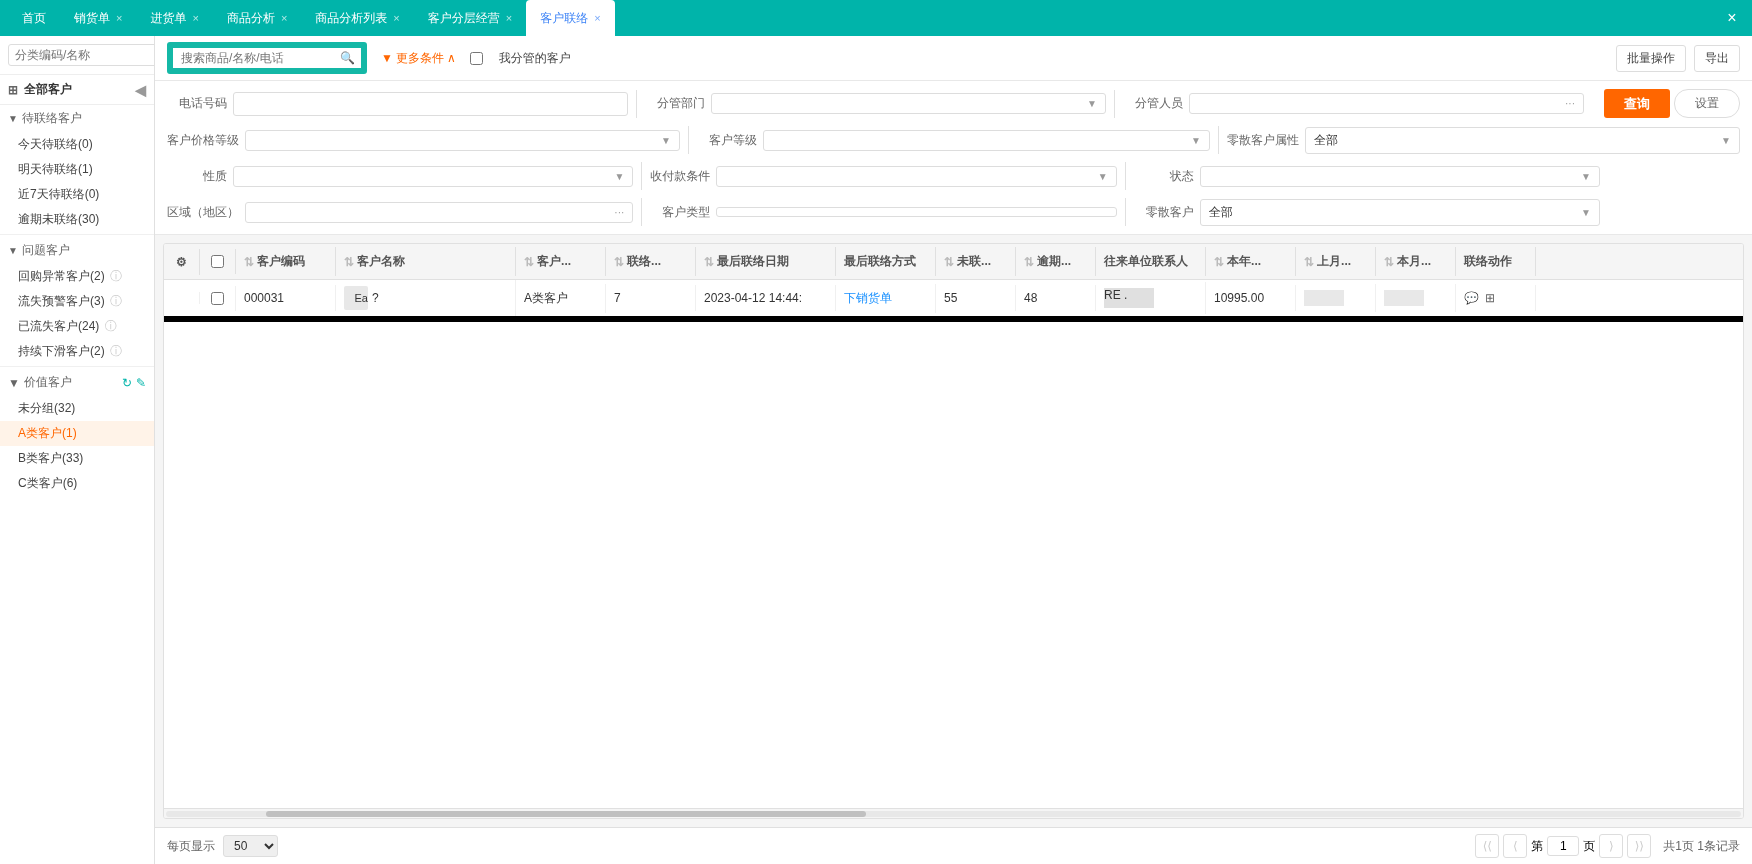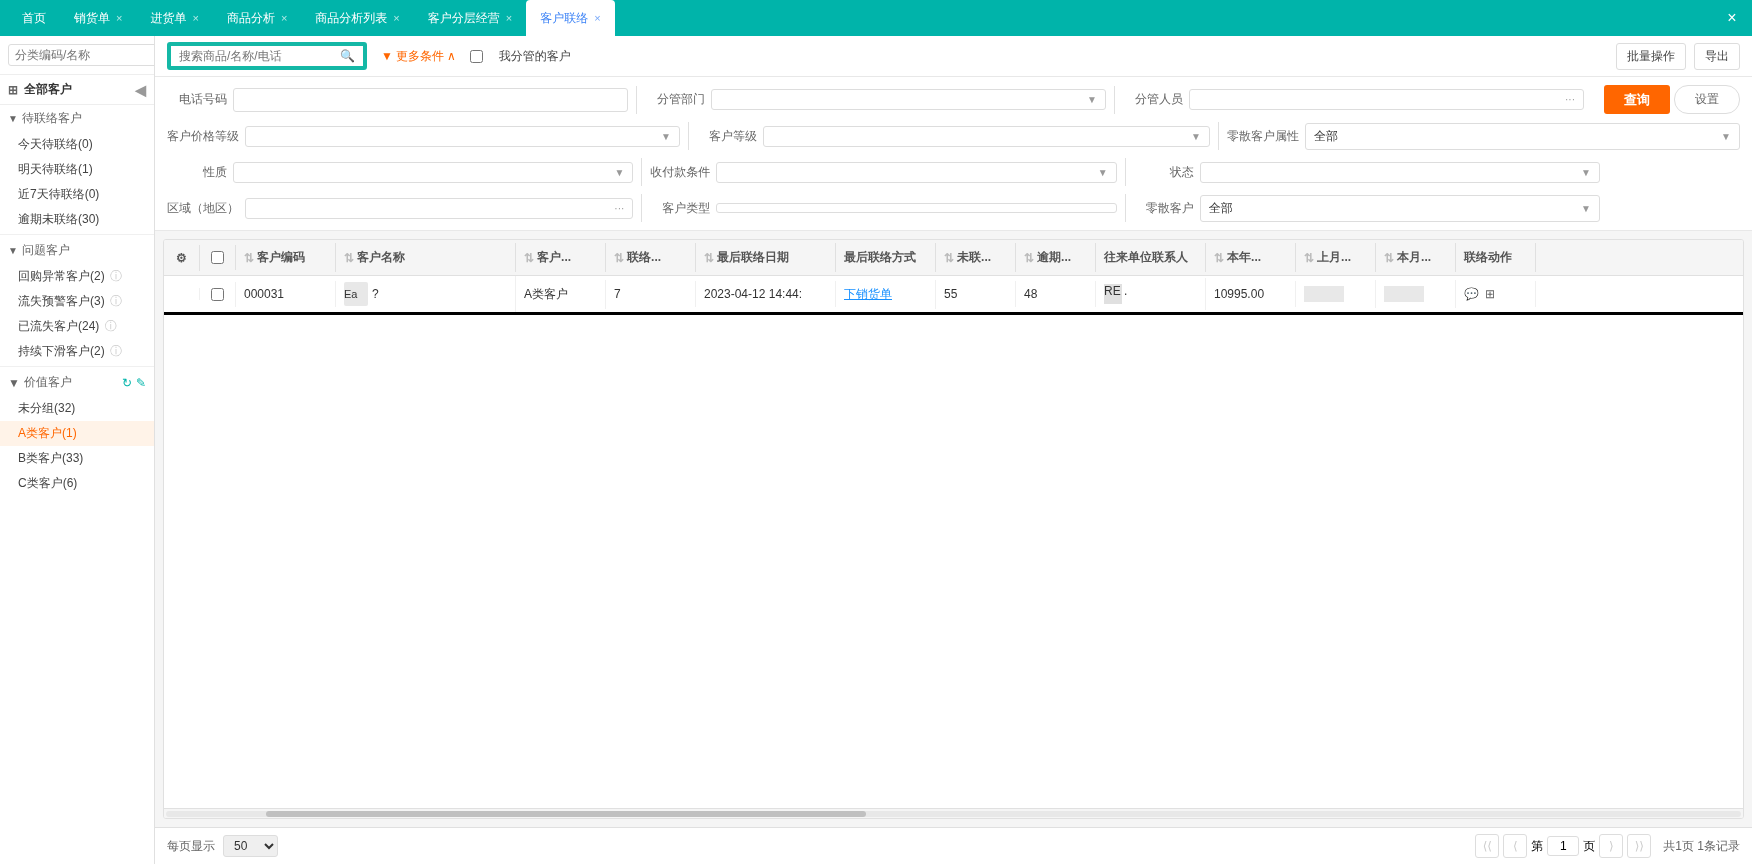--- a/index.html
+++ b/index.html
@@ -76,21 +76,21 @@
     .content-area {
       flex: 1; display: flex; flex-direction: column; background: #f5f5f5; overflow: hidden;
     }
 
     
     .filter-bar {
       background: white; padding: 6px 12px; display: flex; align-items: center;
       gap: 8px; border-bottom: 1px solid #e8e8e8;
     }
     .filter-search {
-      display: flex; align-items: flex-end; border: 4px solid #14b8a6; border-radius: 3px;
+      display: flex; align-items: flex-end; border: 6px solid #14b8a6; border-radius: 3px;
       padding: 3px 8px; gap: 4px; width: 200px;
     }
     .filter-search input { border: none; outline: none; font-size: 12px; color: #999; flex: 1; }
     .filter-search .search-icon { color: #00b4aa; cursor: pointer; }
     .filter-more {
       display: flex; align-items: center; gap: 3px; color: #f60; cursor: pointer;
       font-size: 12px; padding: 3px 6px;
     }
     .filter-checkbox {
       display: flex; align-items: center; gap: 16px; color: #444; cursor: pointer;
@@ -143,29 +143,29 @@
       display: flex; align-items: center; background: #f5f5f5; border-bottom: 1px solid #e0e0e0;
       min-height: 36px; flex-shrink: 0;
     }
     .th {
       padding: 6px 8px; color: #555; font-weight: bold; border-right: 1px solid #e0e0e0;
       white-space: nowrap; overflow: hidden; text-overflow: ellipsis; font-size: 12px;
       display: flex; align-items: center; gap: 3px;
     }
     .table-body { flex: 1; overflow-y: auto; }
     .table-row {
-      display: flex; align-items: center; border-bottom: 3px solid #000000;
+      display: flex; align-items: center; border-bottom: 6px solid #000000;
       min-height: 36px;
     }
     .td {
       padding: 6px 8px; color: #333; border-right: 1px solid #f0f0f0;
       white-space: nowrap; overflow: hidden; text-overflow: ellipsis; font-size: 12px;
       display: flex; align-items: center;
     }
-    .td-link { color: #1890ff; cursor: pointer; text-decoration: underline; }
+    .td-link { color: #1890ff; cursor: pointer; }
     .col-check { width: 36px; flex-shrink: 0; justify-content: center; }
     .col-settings { width: 36px; flex-shrink: 0; justify-content: center; }
     .col-code { width: 100px; flex-shrink: 0; }
     .col-name { width: 180px; flex-shrink: 0; }
     .col-grade { width: 90px; flex-shrink: 0; }
     .col-contact { width: 90px; flex-shrink: 0; }
     .col-date { width: 140px; flex-shrink: 0; }
     .col-method { width: 100px; flex-shrink: 0; }
     .col-uncontact { width: 80px; flex-shrink: 0; }
     .col-overdue { width: 80px; flex-shrink: 0; }
@@ -527,21 +527,21 @@
 
         <div class="table-row">
           <div class="td col-settings"></div>
           <div class="td col-check" style="justify-content:center;">
             <input type="checkbox" style="">
           </div>
           <div class="td col-code">
             <span>000031</span>
           </div>
           <div class="td col-name">
-            <span style="display:inline-block;width:24px;height:24px;background:#e8e8e8;border-radius:2px;margin-right:4px;font-size:11px;text-align:left;line-height:24px;">Ea</span>
+            <span style="display:inline-block;width:24px;height:24px;background:#e8e8e8;border-radius:2px;margin-right:4px;font-size:11px;text-align:right;line-height:24px;">Ea</span>
             <span>?</span>
           </div>
           <div class="td col-grade">
             <span>A类客户</span>
           </div>
           <div class="td col-contact">
             <span>7</span>
           </div>
           <div class="td col-date">
             <span>2023-04-12 14:44:</span>
@@ -549,21 +549,21 @@
           <div class="td col-method">
             <span class="td-link">下销货单</span>
           </div>
           <div class="td col-uncontact">
             <span>55</span>
           </div>
           <div class="td col-overdue">
             <span>48</span>
           </div>
           <div class="td col-history">
-            <span style="display:inline-block;width:18px;height:20px;background:#e0e0e0;margin-right:4px;">RE .</span>
+            <span style="display:inline-block;width:50px;height:20px;background:#e0e0e0;margin-right:4px;">RE .</span>
           </div>
           <div class="td col-thisyear">
             <span>10995.00</span>
           </div>
           <div class="td col-lastmonth">
             <span style="display:inline-block;width:40px;height:16px;background:#e8e8e8;"></span>
           </div>
           <div class="td col-thismonth">
             <span style="display:inline-block;width:40px;height:16px;background:#e8e8e8;"></span>
           </div>

